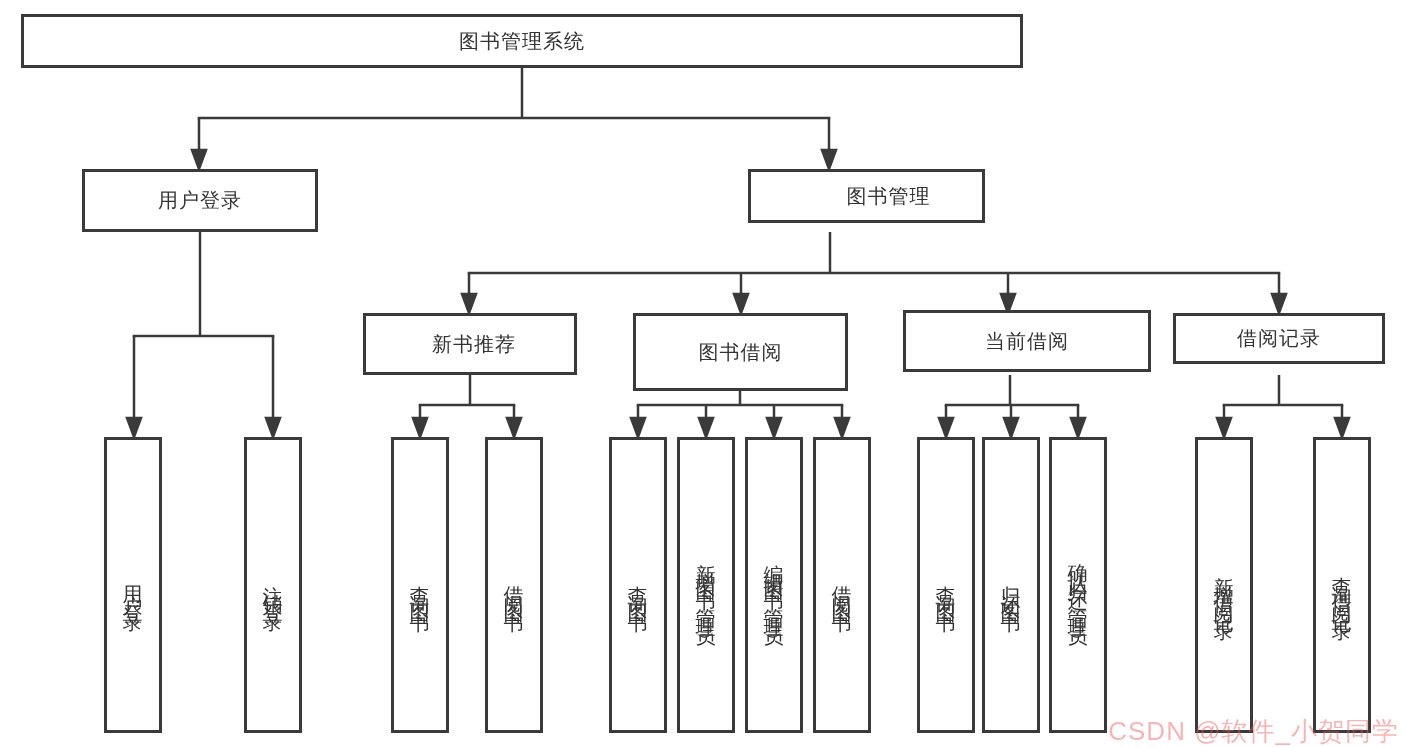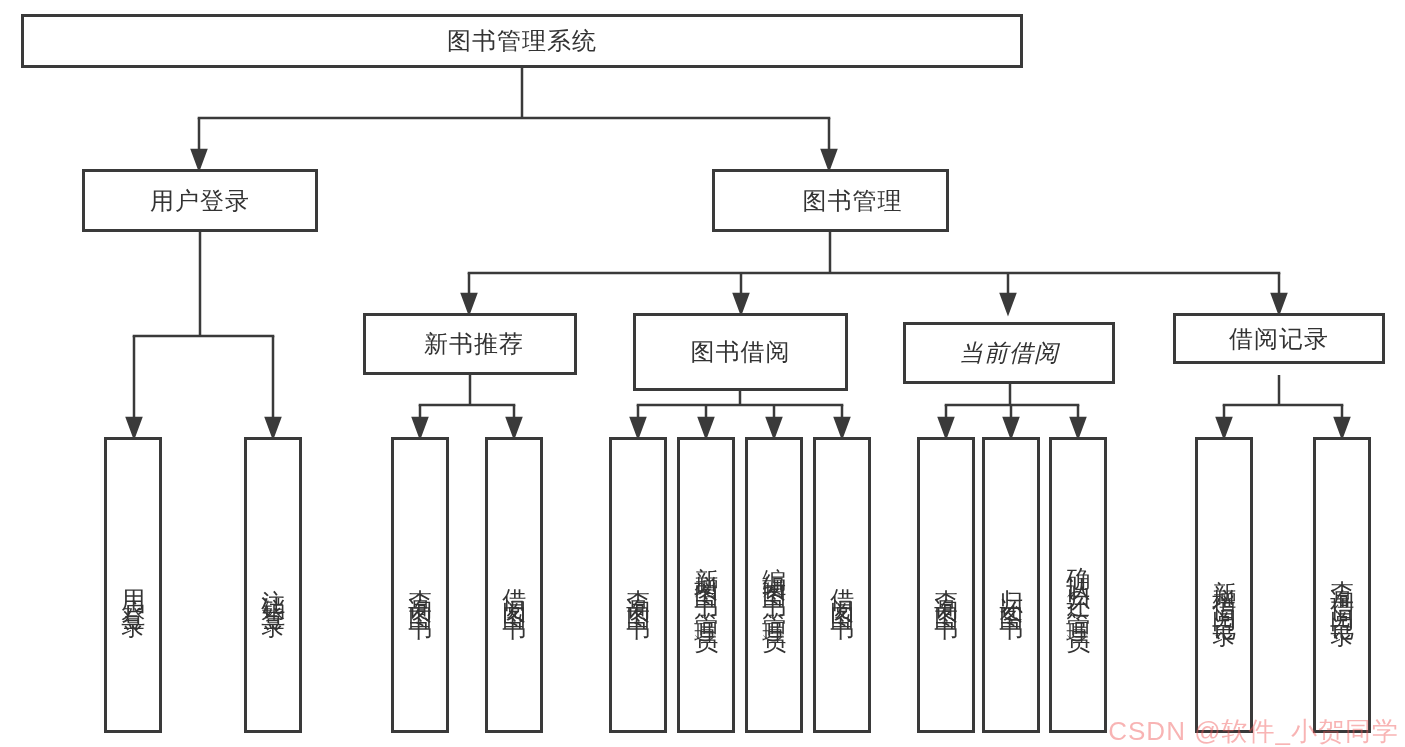--- a/index.html
+++ b/index.html
@@ -12,40 +12,40 @@
   }
   .box{
     position:absolute;
     box-sizing:border-box;
     border:3px solid #3a3a3a;
     background:#ffffff;
     display:flex;
     align-items:center;
     justify-content:center;
     color:#333333;
-    font-size:24px;
+    font-size:20px;
     letter-spacing:1px;
     text-align:center;
     z-index:2;
   }
   .vbox{
     writing-mode:vertical-rl;
     text-orientation:mixed;
     letter-spacing:9px;
     line-height:1.1;
     padding-top:6px;
   }
   svg.wires{position:absolute;left:0;top:0;z-index:1;}
   
   #root       {left:21px;  top:14px;  width:1002px; height:54px;}
   #n-login    {left:82px;  top:169px; width:236px;  height:63px;}
-  #n-mgmt     {left:712px; top:169px; width:237px;  height:63px;padding-left:44px;}
+  #n-mgmt     {left:748px; top:169px; width:237px;  height:54px;padding-left:44px;}
   #n-newbook  {left:363px; top:313px; width:214px;  height:62px;padding-left:8px;}
   #n-borrow   {left:633px; top:313px; width:215px;  height:78px;font-family:Liberation Serif, serif;}
-  #n-current  {left:903px; top:322px; width:212px;  height:62px;font-style:italic;}
+  #n-current  {left:903px; top:310px; width:248px;  height:62px;}
   #n-records  {left:1173px;top:313px; width:212px;  height:51px;}
   .leaf{top:437px;height:296px;width:58px;}
   #l0 {left:104px;}
   #l1 {left:244px;}
   #l2 {left:391px;}
   #l3 {left:485px;}
   #l4 {left:609px;}
   #l5 {left:677px;}
   #l6 {left:745px;}
   #l7 {left:813px;}

